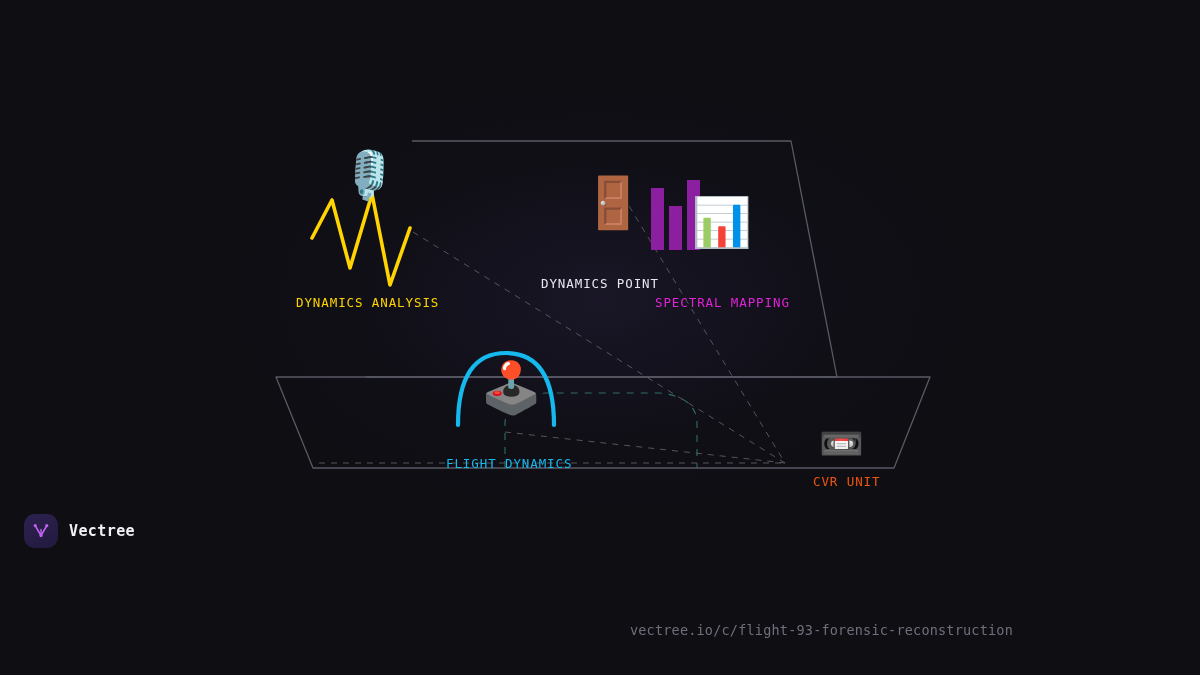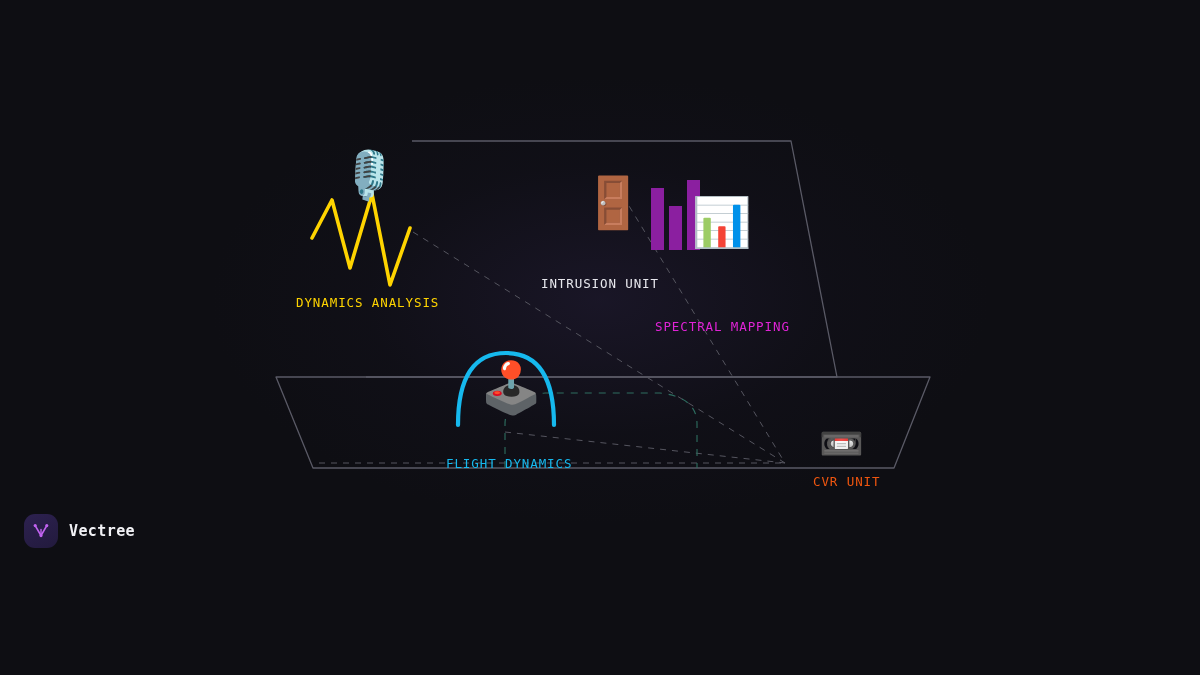--- a/index.html
+++ b/index.html
@@ -44,21 +44,21 @@
   
   .label {
     position:absolute;
     font-family:"DejaVu Sans Mono","Liberation Mono",monospace;
     font-size:12.5px;
     letter-spacing:0.9px;
     white-space:nowrap;
   }
   #label-acoustic { left:296px; top:295px; color:#ffd400; }
   #label-intrusion{ left:541px; top:276px; color:#e8e8ee; }
-  #label-spectral { left:655px; top:295px; color:#e023d6;margin-top:24px; }
+  #label-spectral { left:655px; top:295px; color:#e023d6; }
   #label-flight   { left:446px; top:456px; color:#16b9ee; }
   #label-cvr      { left:813px; top:474px; color:#f0560f; }
 
   
   #footer {
     position:absolute;
     left:0; top:500px;
     width:1038px; height:175px;
   }
 
@@ -141,21 +141,21 @@
 
     </svg>
 
     <span class="emoji" id="mic-emoji">🎙️</span>
     <span class="emoji" id="door-emoji">🚪</span>
     <span class="emoji" id="chart-emoji">📊</span>
     <span class="emoji" id="joystick-emoji">🕹️</span>
     <span class="emoji" id="cassette-emoji">📼</span>
 
     <div class="label" id="label-acoustic">DYNAMICS ANALYSIS</div>
-    <div class="label" id="label-intrusion">INTRUSION UNIT</div>
+    <div class="label" id="label-intrusion">DYNAMICS POINT</div>
     <div class="label" id="label-spectral">SPECTRAL MAPPING</div>
     <div class="label" id="label-flight">FLIGHT DYNAMICS</div>
     <div class="label" id="label-cvr">CVR UNIT</div>
   </div>
 
   <div id="footer">
 
     <div id="brand-row">
       <div id="brand-logo">
         <svg width="20" height="20" viewBox="0 0 20 20" xmlns="http://www.w3.org/2000/svg">
@@ -163,16 +163,17 @@
           <circle cx="4.2" cy="4.6" r="1.55" fill="#c163f0"></circle>
           <circle cx="15.8" cy="4.6" r="1.55" fill="#c163f0"></circle>
           <circle cx="10" cy="14.6" r="1.55" fill="#c163f0"></circle>
           <path d="M10 14.6 L10 8.4" fill="none" stroke="#c163f0" stroke-width="1.4" stroke-linecap="round"></path>
         </svg>
       </div>
       <span id="brand-name">Vectree</span>
     </div>
 
 
+    <div id="url">vectree.io/c/flight-93-forensic-reconstruction</div>
 
   </div>
 
 </div>
 
 </body></html>

